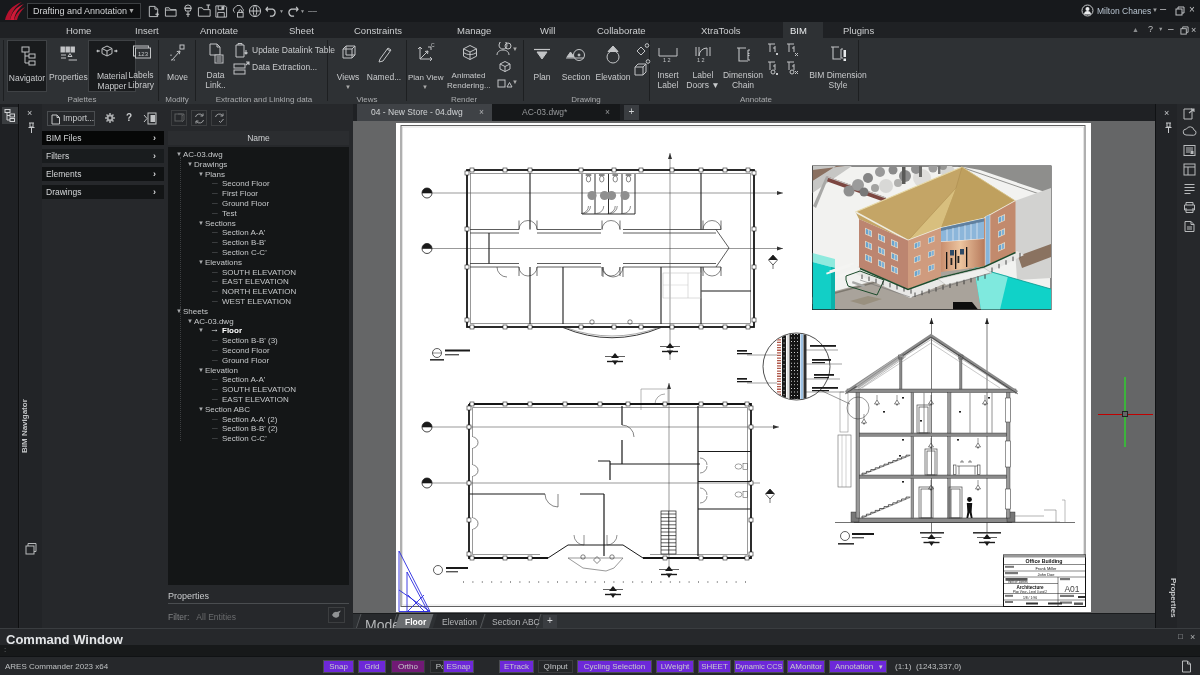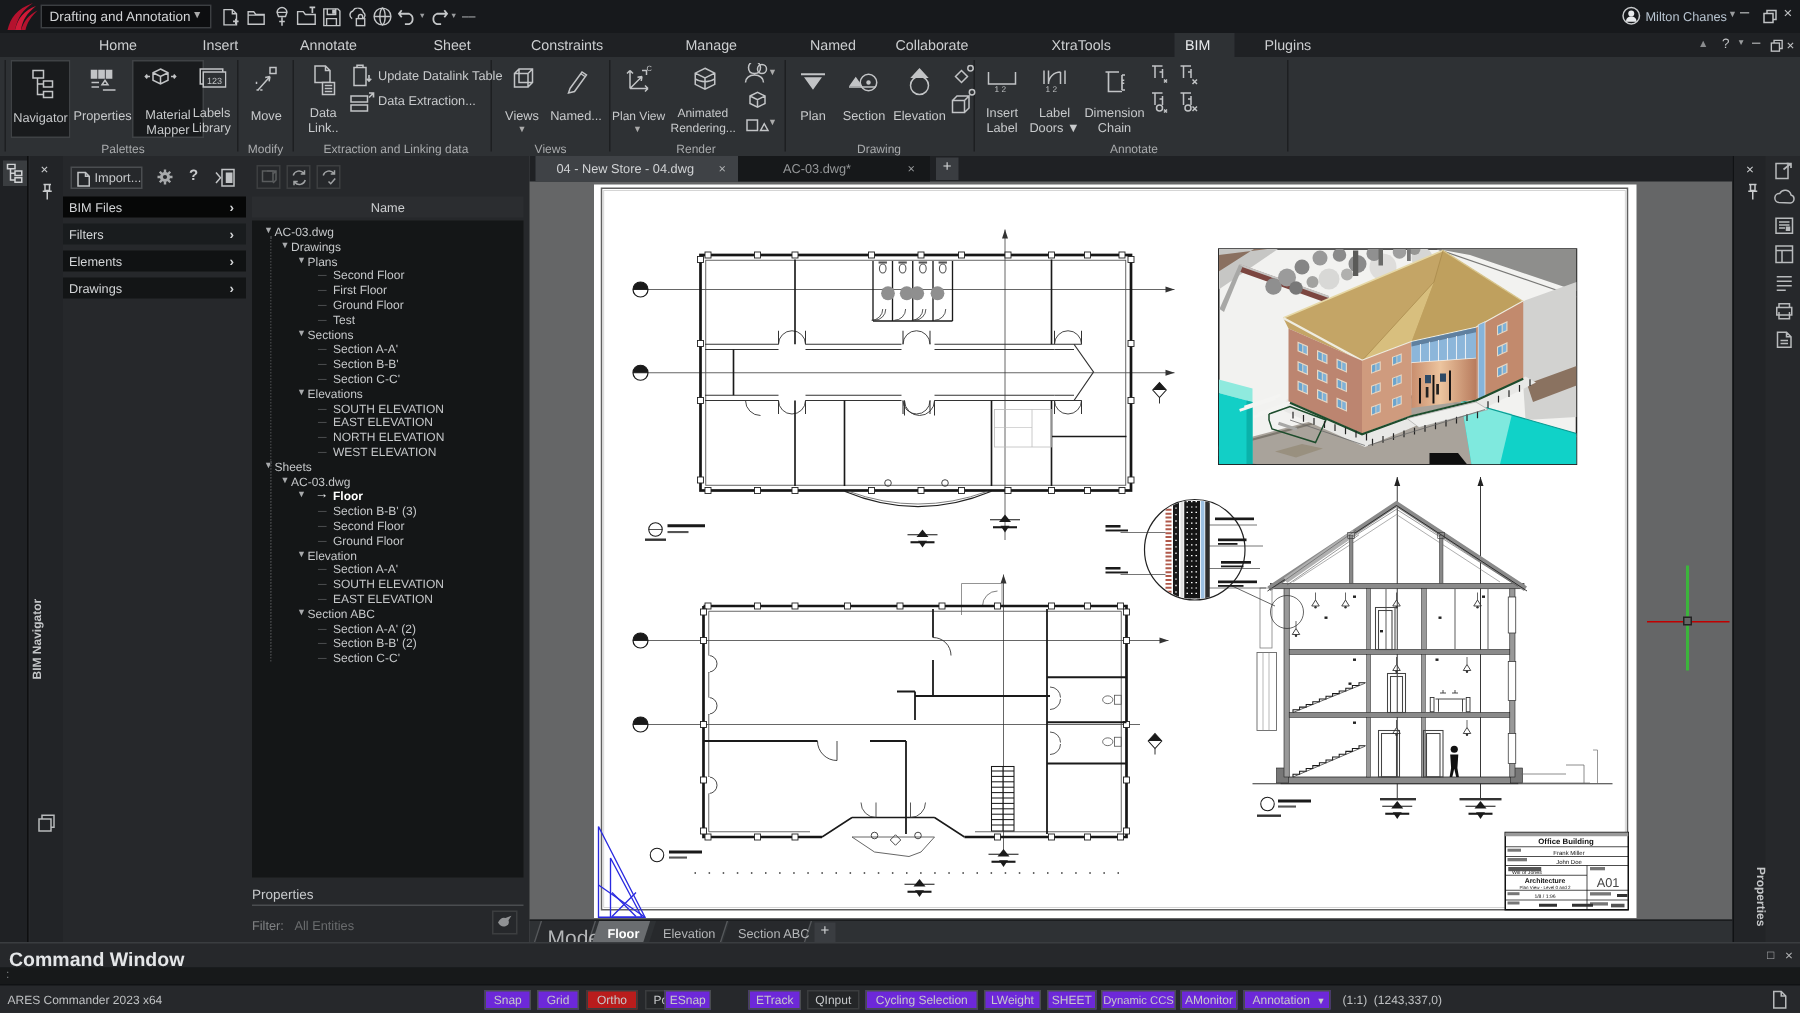--- a/index.html
+++ b/index.html
@@ -91,21 +91,21 @@
 </div>
 
 <div class="abs" id="menubar" style="left:0;top:22px;width:1200px;height:16px;background:#1f2124;color:#ccced0;font-size:9.5px;">
   <div class="abs" style="left:783px;top:0;width:40px;height:16px;background:#2e3134;"></div>
   <div class="txt" style="left:66px;top:3px;">Home</div>
   <div class="txt" style="left:135px;top:3px;">Insert</div>
   <div class="txt" style="left:200px;top:3px;">Annotate</div>
   <div class="txt" style="left:289px;top:3px;">Sheet</div>
   <div class="txt" style="left:354px;top:3px;">Constraints</div>
   <div class="txt" style="left:457px;top:3px;">Manage</div>
-  <div class="txt" style="left:540px;top:3px;">Named</div>
+  <div class="txt" style="left:540px;top:3px;">Will</div>
   <div class="txt" style="left:597px;top:3px;">Collaborate</div>
   <div class="txt" style="left:701px;top:3px;">XtraTools</div>
   <div class="txt" style="left:790px;top:3px;color:#e8eaec;">BIM</div>
   <div class="txt" style="left:843px;top:3px;">Plugins</div>
   <div class="txt" style="left:1132px;top:4px;color:#8a8c8e;font-size:7px;">▲</div>
   <div class="txt" style="left:1148px;top:2px;color:#c0c2c4;font-size:9px;">?</div>
   <div class="txt" style="left:1158px;top:4px;color:#9a9c9e;font-size:5.5px;">▼</div>
   <div class="txt" style="left:1168px;top:1px;color:#c0c2c4;font-size:10px;">–</div>
   <svg class="abs" style="left:1180px;top:4px" width="9" height="9" viewBox="0 0 10 10">
         <g style="stroke:#c0c2c4;fill:none;stroke-width:1">
@@ -346,20 +346,30 @@
       <path d="M2 2 h7 M4 2 v8 M9 4 v6 m-2 -4 h2 M10 11 l2 2 m0 -2 l-2 2"></path>
       <path d="M21 2 h7 M23 2 v8 M28 4 v6 m-2 -4 h2 M29 11 l3 3 m0 -3 l-3 3"></path>
       <path d="M2 20 h7 M4 20 v8 M9 22 v6 m-2 -4 h2"></path>
             <circle cx="7" cy="30" r="2"></circle>
             <path d="M10 31 l2 2 m0 -2 l-2 2"></path>
       <path d="M21 20 h7 M23 20 v8 M28 22 v6 m-2 -4 h2"></path>
             <circle cx="26" cy="30" r="2"></circle>
             <path d="M29 29 l3 3 m0 -3 l-3 3"></path>
     </g>
         </svg>
+  </div>
+  <div class="rbtn" style="left:806px;top:2px;width:64px;height:52px;">
+    <svg class="abs" style="left:24px;top:5px" width="17" height="17" viewBox="0 0 17 17">
+          <g class="ric">
+            <path d="M1 2 h8 M3 2 v12 h8 M11 4 v9 m0 -9 h2 m-2 9 h2" stroke-width="1.1"></path>
+            <rect x="13.5" y="5" width="2.5" height="7" fill="#e8eaec" stroke="none"></rect>
+            <rect x="13.5" y="13.5" width="2.5" height="2.5" fill="#e8eaec" stroke="none"></rect>
+          </g>
+        </svg>
+    <div class="abs" style="left:0;top:31px;width:100%">BIM Dimension<br>Style</div>
   </div>
 </div>
 
 <div class="abs" id="main" style="left:0;top:104px;width:1200px;height:524px;background:#26282b;">
 
   <div class="abs" style="left:0;top:0;width:19px;height:524px;background:#1f2124;border-right:1px solid #0e0f10;">
     <div class="abs" style="left:2px;top:3px;width:16px;height:17px;background:#3a3d40;">
       <svg class="abs" style="left:2px;top:2px" width="12" height="13" viewBox="0 0 12 13">
             <g style="stroke:#d0d2d4;fill:none;stroke-width:1">
               <rect x="1" y="0.5" width="5" height="3"></rect>
@@ -1224,21 +1234,21 @@
 </div>
 <div class="abs" id="cmdinput" style="left:0;top:645px;width:1200px;height:11px;background:#17191a;">
   <div class="txt" style="left:4px;top:0px;color:#7a7c7e;font-size:8px;">:</div>
 </div>
 
 <div class="abs" id="statusbar" style="left:0;top:656px;width:1200px;height:19px;background:#26282b;border-top:1px solid #101214;">
   <style>.sbtn{position:absolute;top:3px;height:13px;background:#6d28d9;border:1px solid #494c4f;color:#c6c8ca;font-size:8px;text-align:center;line-height:12px;}</style>
   <div class="txt" style="left:5px;top:5px;color:#bec0c2;font-size:8px;">ARES Commander 2023 x64</div>
   <div class="sbtn" style="left:323px;width:31px;">Snap</div>
   <div class="sbtn" style="left:358px;width:28px;">Grid</div>
-  <div class="sbtn" style="left:391px;width:34px;background:#b91c1c;border-color:#3a3c3e;">Ortho</div>
+  <div class="sbtn" style="left:391px;width:34px;background:#701a75;border-color:#3a3c3e;">Ortho</div>
   <div class="sbtn" style="left:430px;width:30px;background:#242628;border-color:#3a3c3e;">Polar</div>
   <div class="sbtn" style="left:443px;width:31px;">ESnap</div>
   <div class="sbtn" style="left:499px;width:35px;">ETrack</div>
   <div class="sbtn" style="left:538px;width:35px;background:#242628;border-color:#3a3c3e;">QInput</div>
   <div class="sbtn" style="left:577px;width:75px;">Cycling Selection</div>
   <div class="sbtn" style="left:656px;width:38px;">LWeight</div>
   <div class="sbtn" style="left:698px;width:33px;">SHEET</div>
   <div class="sbtn" style="left:734px;width:50px;font-size:7.5px;">Dynamic CCS</div>
   <div class="sbtn" style="left:787px;width:38px;">AMonitor</div>
   <div class="sbtn" style="left:829px;width:58px;text-align:left;padding-left:5px;">Annotation&nbsp;&nbsp;<span style="font-size:6px;">▼</span></div>

